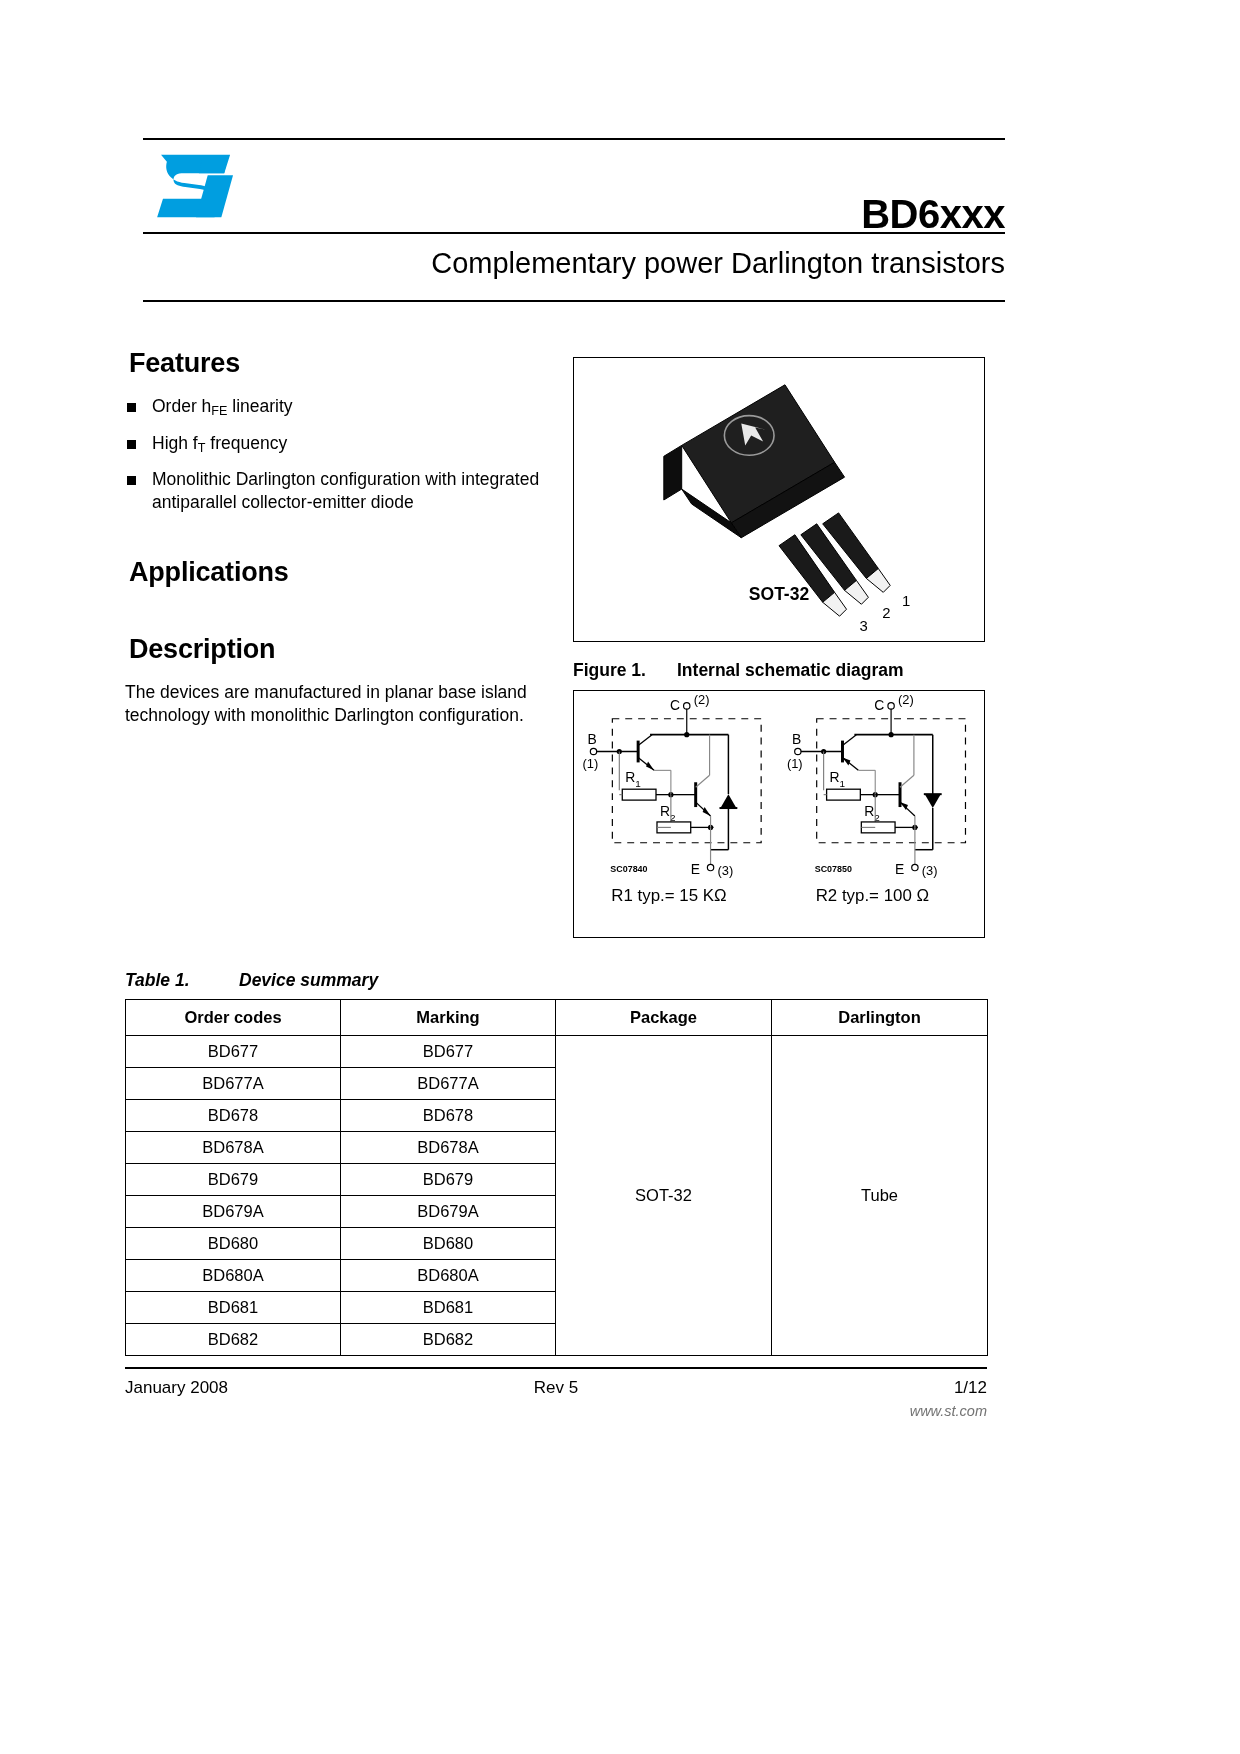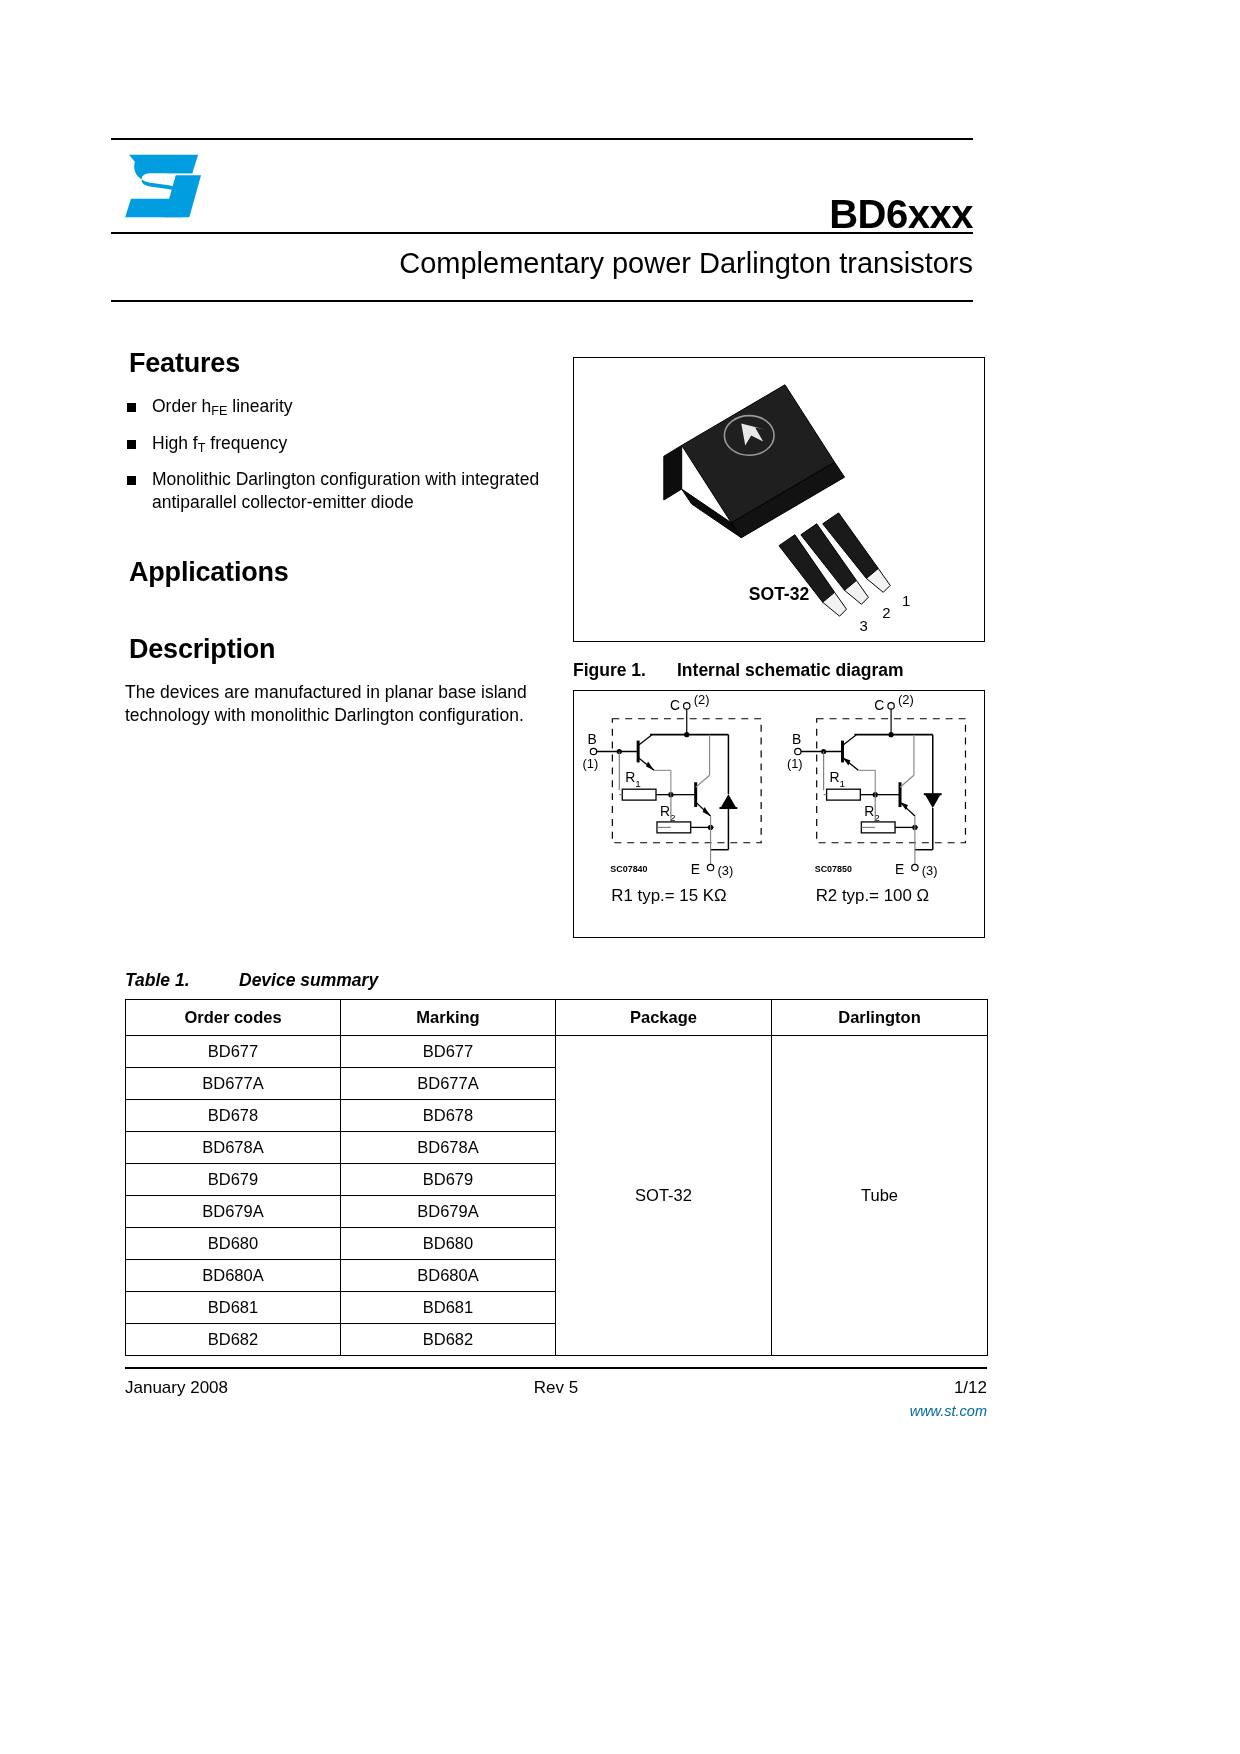--- a/index.html
+++ b/index.html
@@ -16,21 +16,21 @@
     width: 1240px;
     height: 1754px;
     margin: 0 auto;
     background: #ffffff;
     overflow: hidden;
   }
 
   
   .header {
     position: absolute;
-    left: 111px;
+    left: 143px;
     top: 138px;
     width: 862px;
   }
   .rule {
     width: 100%;
     height: 2px;
     background: #000;
   }
   .header-body {
     position: relative;
@@ -219,21 +219,21 @@
     position: absolute; left: 0; right: 0; top: 0;
     text-align: center;
   }
   .footer-right { position: absolute; right: 0; top: 0; }
   .footer-url {
     position: absolute;
     right: 0;
     top: 36px;
     font-size: 14.5px;
     font-style: italic;
-    color: #0369a1;
+    color: #737373;
     text-decoration: none;
   }
 </style>
 </head>
 <body>
 
 <div class="page">
 
   <div class="header">
     <div class="rule"></div>

